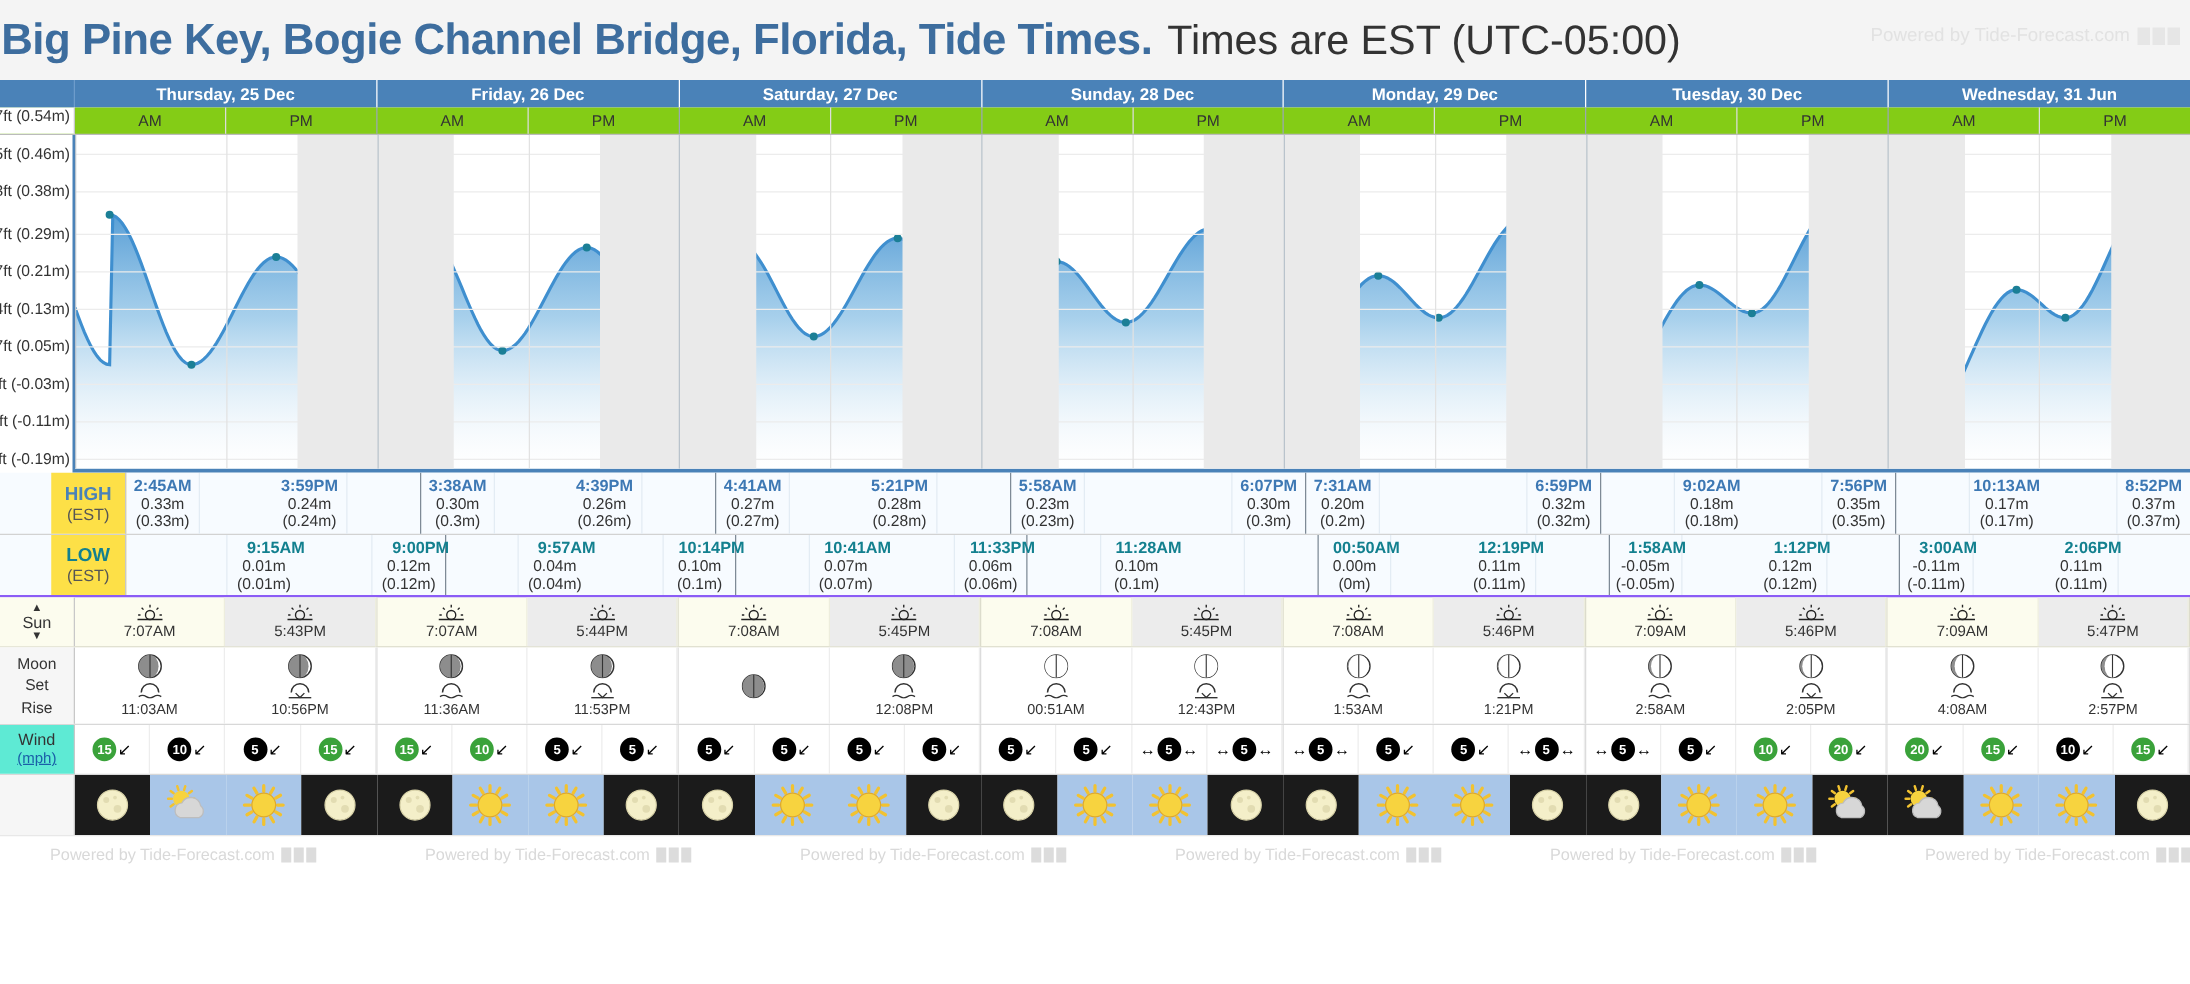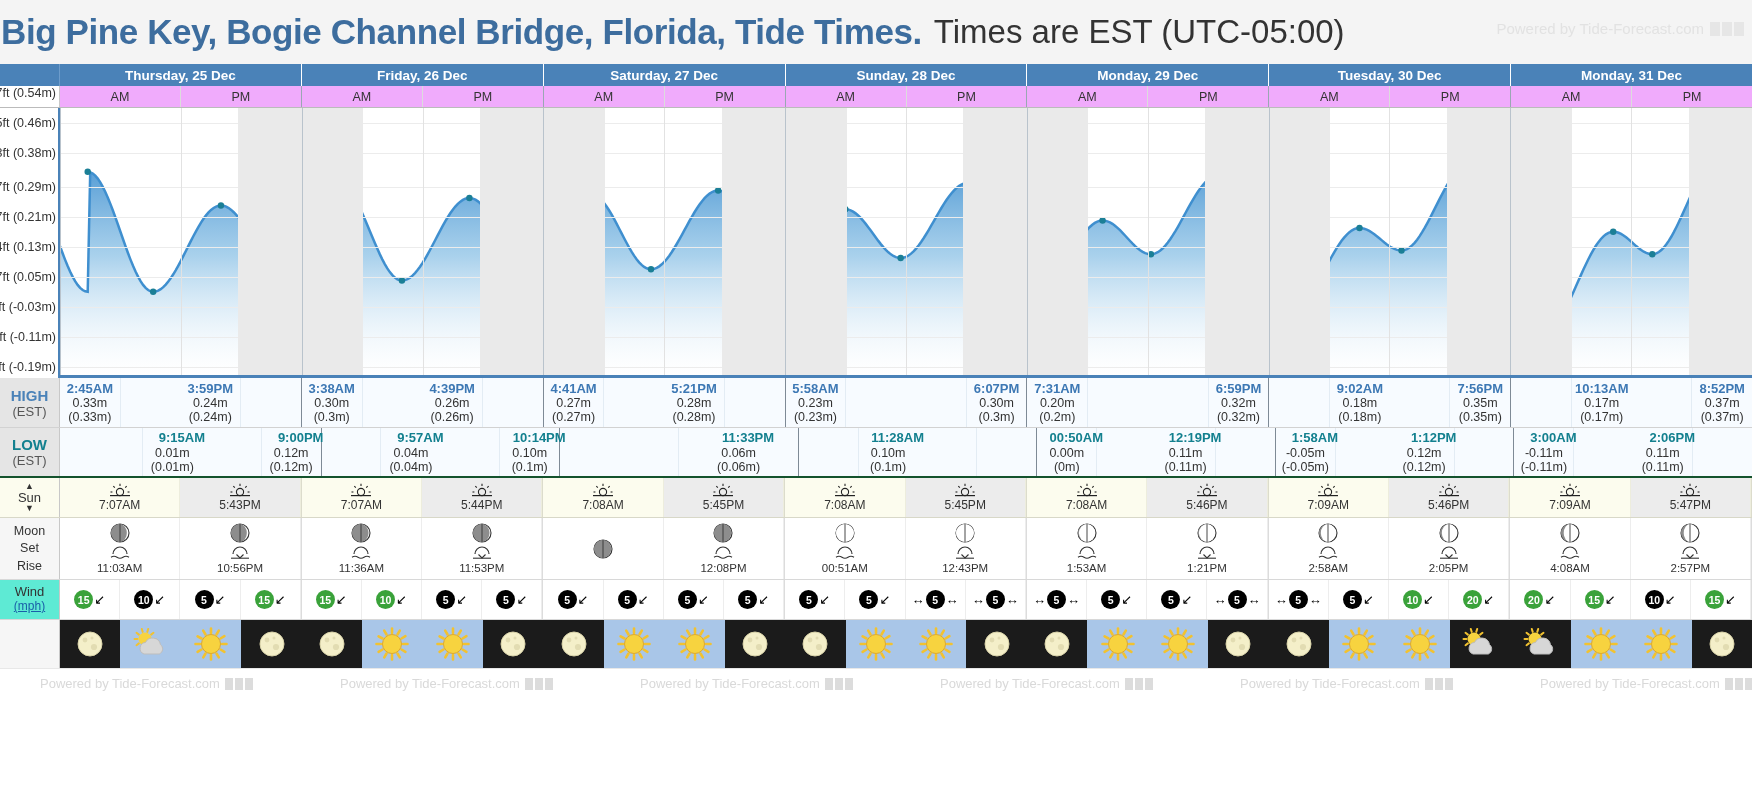--- a/index.html
+++ b/index.html
@@ -54,21 +54,21 @@
   #hdr-date { height: 22px; background:#4a82b8; }
   #hdr-date .lab { background:#4a82b8; border-right:1px solid #6d9ccb; }
   #hdr-date .day {
     color:#fff; font-size:13.5px; font-weight:bold;
     display:flex; align-items:center; justify-content:center;
     border-right:1px solid #ffffff;
   }
   #hdr-date .day:last-child { border-right:none; }
 
   
-  #hdr-ampm { height: 22px; background:#f0abfc; border-bottom:1px solid #bbb; }
+  #hdr-ampm { height: 22px; background:#84cc16; border-bottom:1px solid #bbb; }
   #hdr-ampm .lab { background:#fff; border-right:1px solid #c8c8c8; }
   #hdr-ampm .day { display:flex; border-right:1px solid #9aa7b3; }
   #hdr-ampm .day:last-child { border-right:none; }
   #hdr-ampm .half {
     font-size:12.5px; color:#333;
     display:flex; align-items:center; justify-content:center;
     border-right:1px solid #dcdcdc;
   }
   #hdr-ampm .half:last-child { border-right:none; }
 
@@ -89,42 +89,42 @@
   .nightband { position:absolute; top:0; bottom:0; background:#eaeaea; }
   .vline { position:absolute; top:0; bottom:0; width:1px; background:#e2e2e2; }
   .vline.day-sep { background:#b9c3cc; width:1px; }
   .hline { position:absolute; left:0; right:0; height:1px; background:#ececec; }
   #chart-svg { position:absolute; inset:0; }
 
   
   .tiderow { border-bottom:1px solid #d2d2d2; }
   #row-high { height: 50px; }
   #row-low  { height: 50px; }
-  #row-high .lab, #row-low .lab { background:#e5e5e5; }
+  #row-high .lab, #row-low .lab { background:#fde047;margin-left:41px; }
   #row-high .lab .tl, #row-low .lab .tl { font-size:15px; font-weight:bold; }
   #row-high .lab .tl { color:#4a82b8; }
   #row-low  .lab .tl { color:#13808f; }
   .lab .tz { font-size:13px; color:#555; }
   .tiderow .day { display:flex; border-right:1px solid #7e8a96; }
   .tiderow .day:last-child { border-right:none; }
   .tiderow .half { display:flex; }
   .qcell {
     flex:1 1 0; min-width:0;
     display:flex; flex-direction:column; align-items:center; justify-content:center;
     border-right:1px solid #e3ecf4; line-height:1.12; padding-top:1px;
   }
   .qcell:last-child { border-right:none; }
   #row-high { background:#f7fbff; }
   #row-low  { background:#f7fbff; }
   .t-time { font-size:13px; font-weight:bold; }
   #row-high .t-time { color:#3d78b4; }
   #row-low  .t-time { color:#13808f;margin-left:19px; }
   .t-h1 { font-size:12.5px; color:#333; }
   .t-h2 { font-size:12.5px; color:#333; }
-  #row-low { border-bottom:2px solid #14532d;gap:23px; }
+  #row-low { border-bottom:2px solid #8b5cf6;gap:23px; }
 
   
   #row-sun { height: 40px; background:#fcfcee; border-bottom:1px solid #d8d8c8; }
   #row-sun .lab { background:#fcfcee; }
   #row-sun .lab .sun-lab { font-size:13px; color:#333; line-height:1; }
   #row-sun .lab .arw { font-size:9px; color:#333; line-height:1; }
   #row-sun .day { display:flex; border-right:1px solid #dcdccc; }
   #row-sun .half {
     display:flex; flex-direction:column; align-items:center; justify-content:center;
     border-right:1px solid #ededdd;
@@ -212,21 +212,21 @@
 
     <div class="row" id="hdr-date">
       <div class="lab"></div>
       <div class="days" id="hdr-date-days">
           <div class="day">Thursday, 25 Dec</div>
           <div class="day">Friday, 26 Dec</div>
           <div class="day">Saturday, 27 Dec</div>
           <div class="day">Sunday, 28 Dec</div>
           <div class="day">Monday, 29 Dec</div>
           <div class="day">Tuesday, 30 Dec</div>
-          <div class="day">Monday, 31 Dec</div>
+          <div class="day">Wednesday, 31 Jun</div>
         </div>
     </div>
 
     <div class="row" id="hdr-ampm">
       <div class="lab"></div>
       <div class="days" id="hdr-ampm-days">
           <div class="day">
             <div class="half">AM</div>
             <div class="half">PM</div>
           </div>
@@ -518,20 +518,28 @@
                 <div class="t-time">10:14PM</div>
                 <div class="t-h1">0.10m</div>
                 <div class="t-h2">(0.1m)</div>
               </div>
             </div>
           </div>
           <div class="day">
             <div class="half">
               <div class="qcell"></div>
               <div class="qcell">
+                <div class="t-time">10:41AM</div>
+                <div class="t-h1">0.07m</div>
+                <div class="t-h2">(0.07m)</div>
+              </div>
+            </div>
+            <div class="half">
+              <div class="qcell"></div>
+              <div class="qcell">
                 <div class="t-time">11:33PM</div>
                 <div class="t-h1">0.06m</div>
                 <div class="t-h2">(0.06m)</div>
               </div>
             </div>
           </div>
           <div class="day">
             <div class="half">
               <div class="qcell"></div>
               <div class="qcell">

